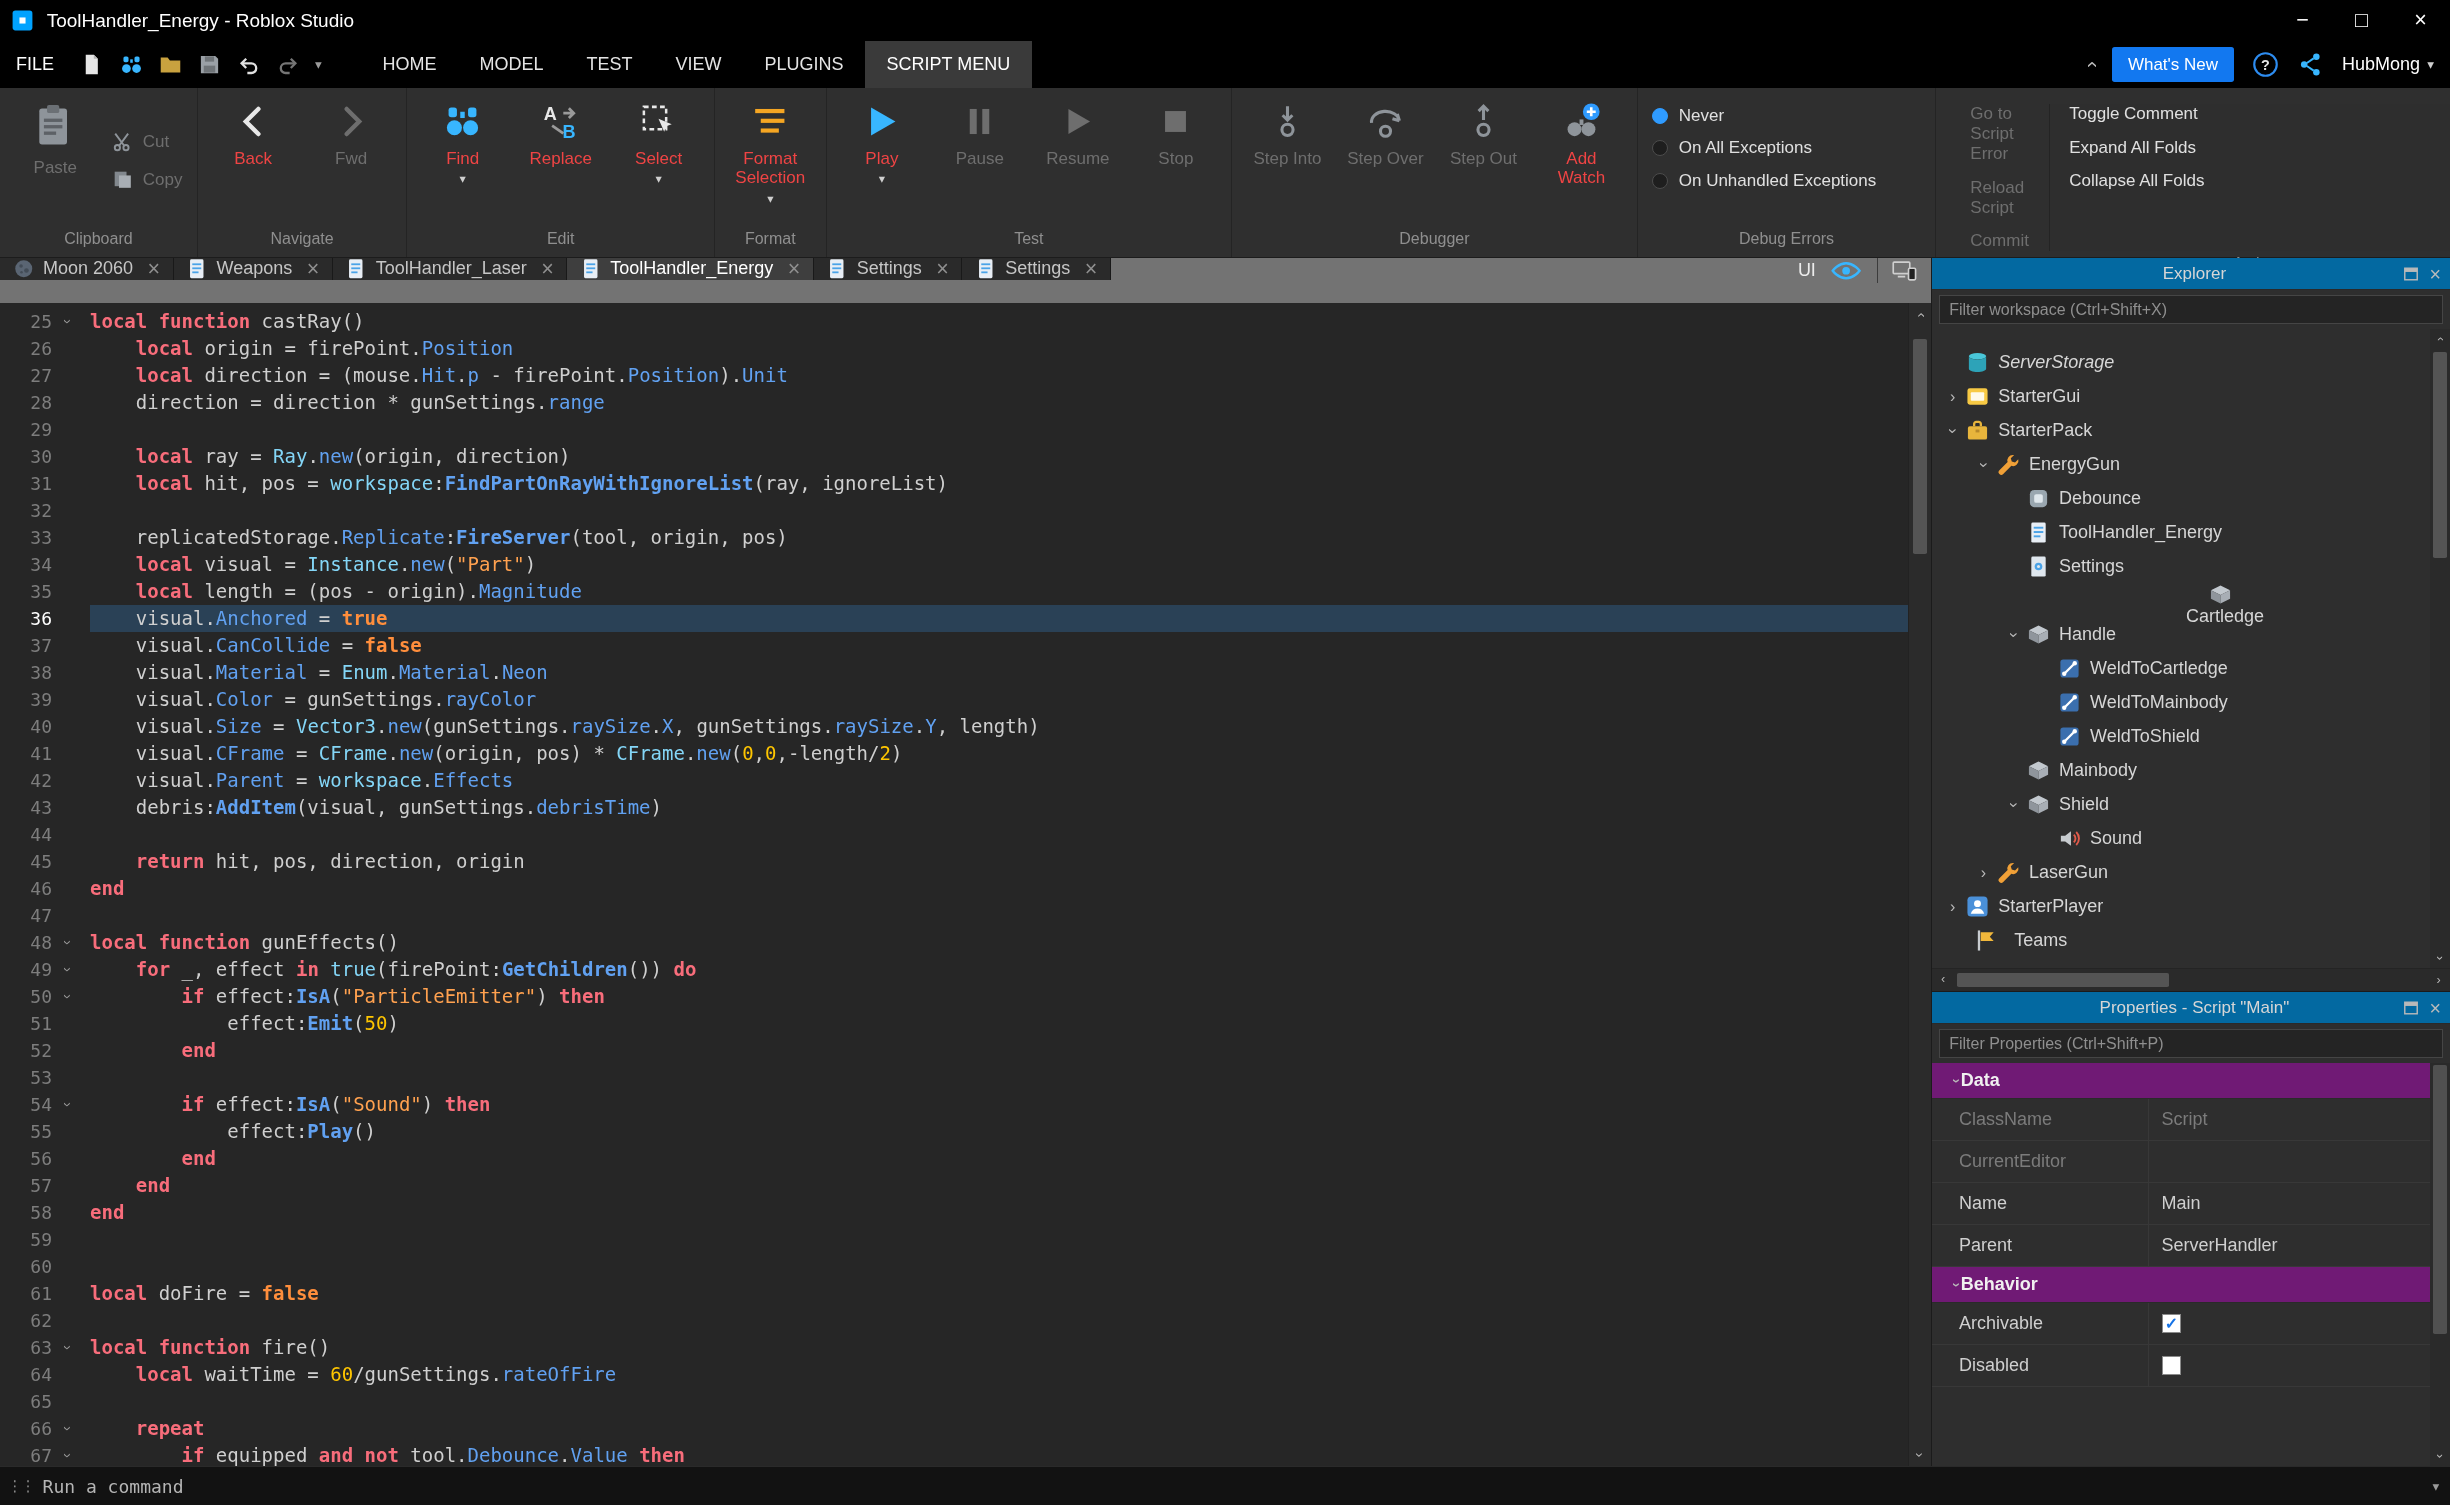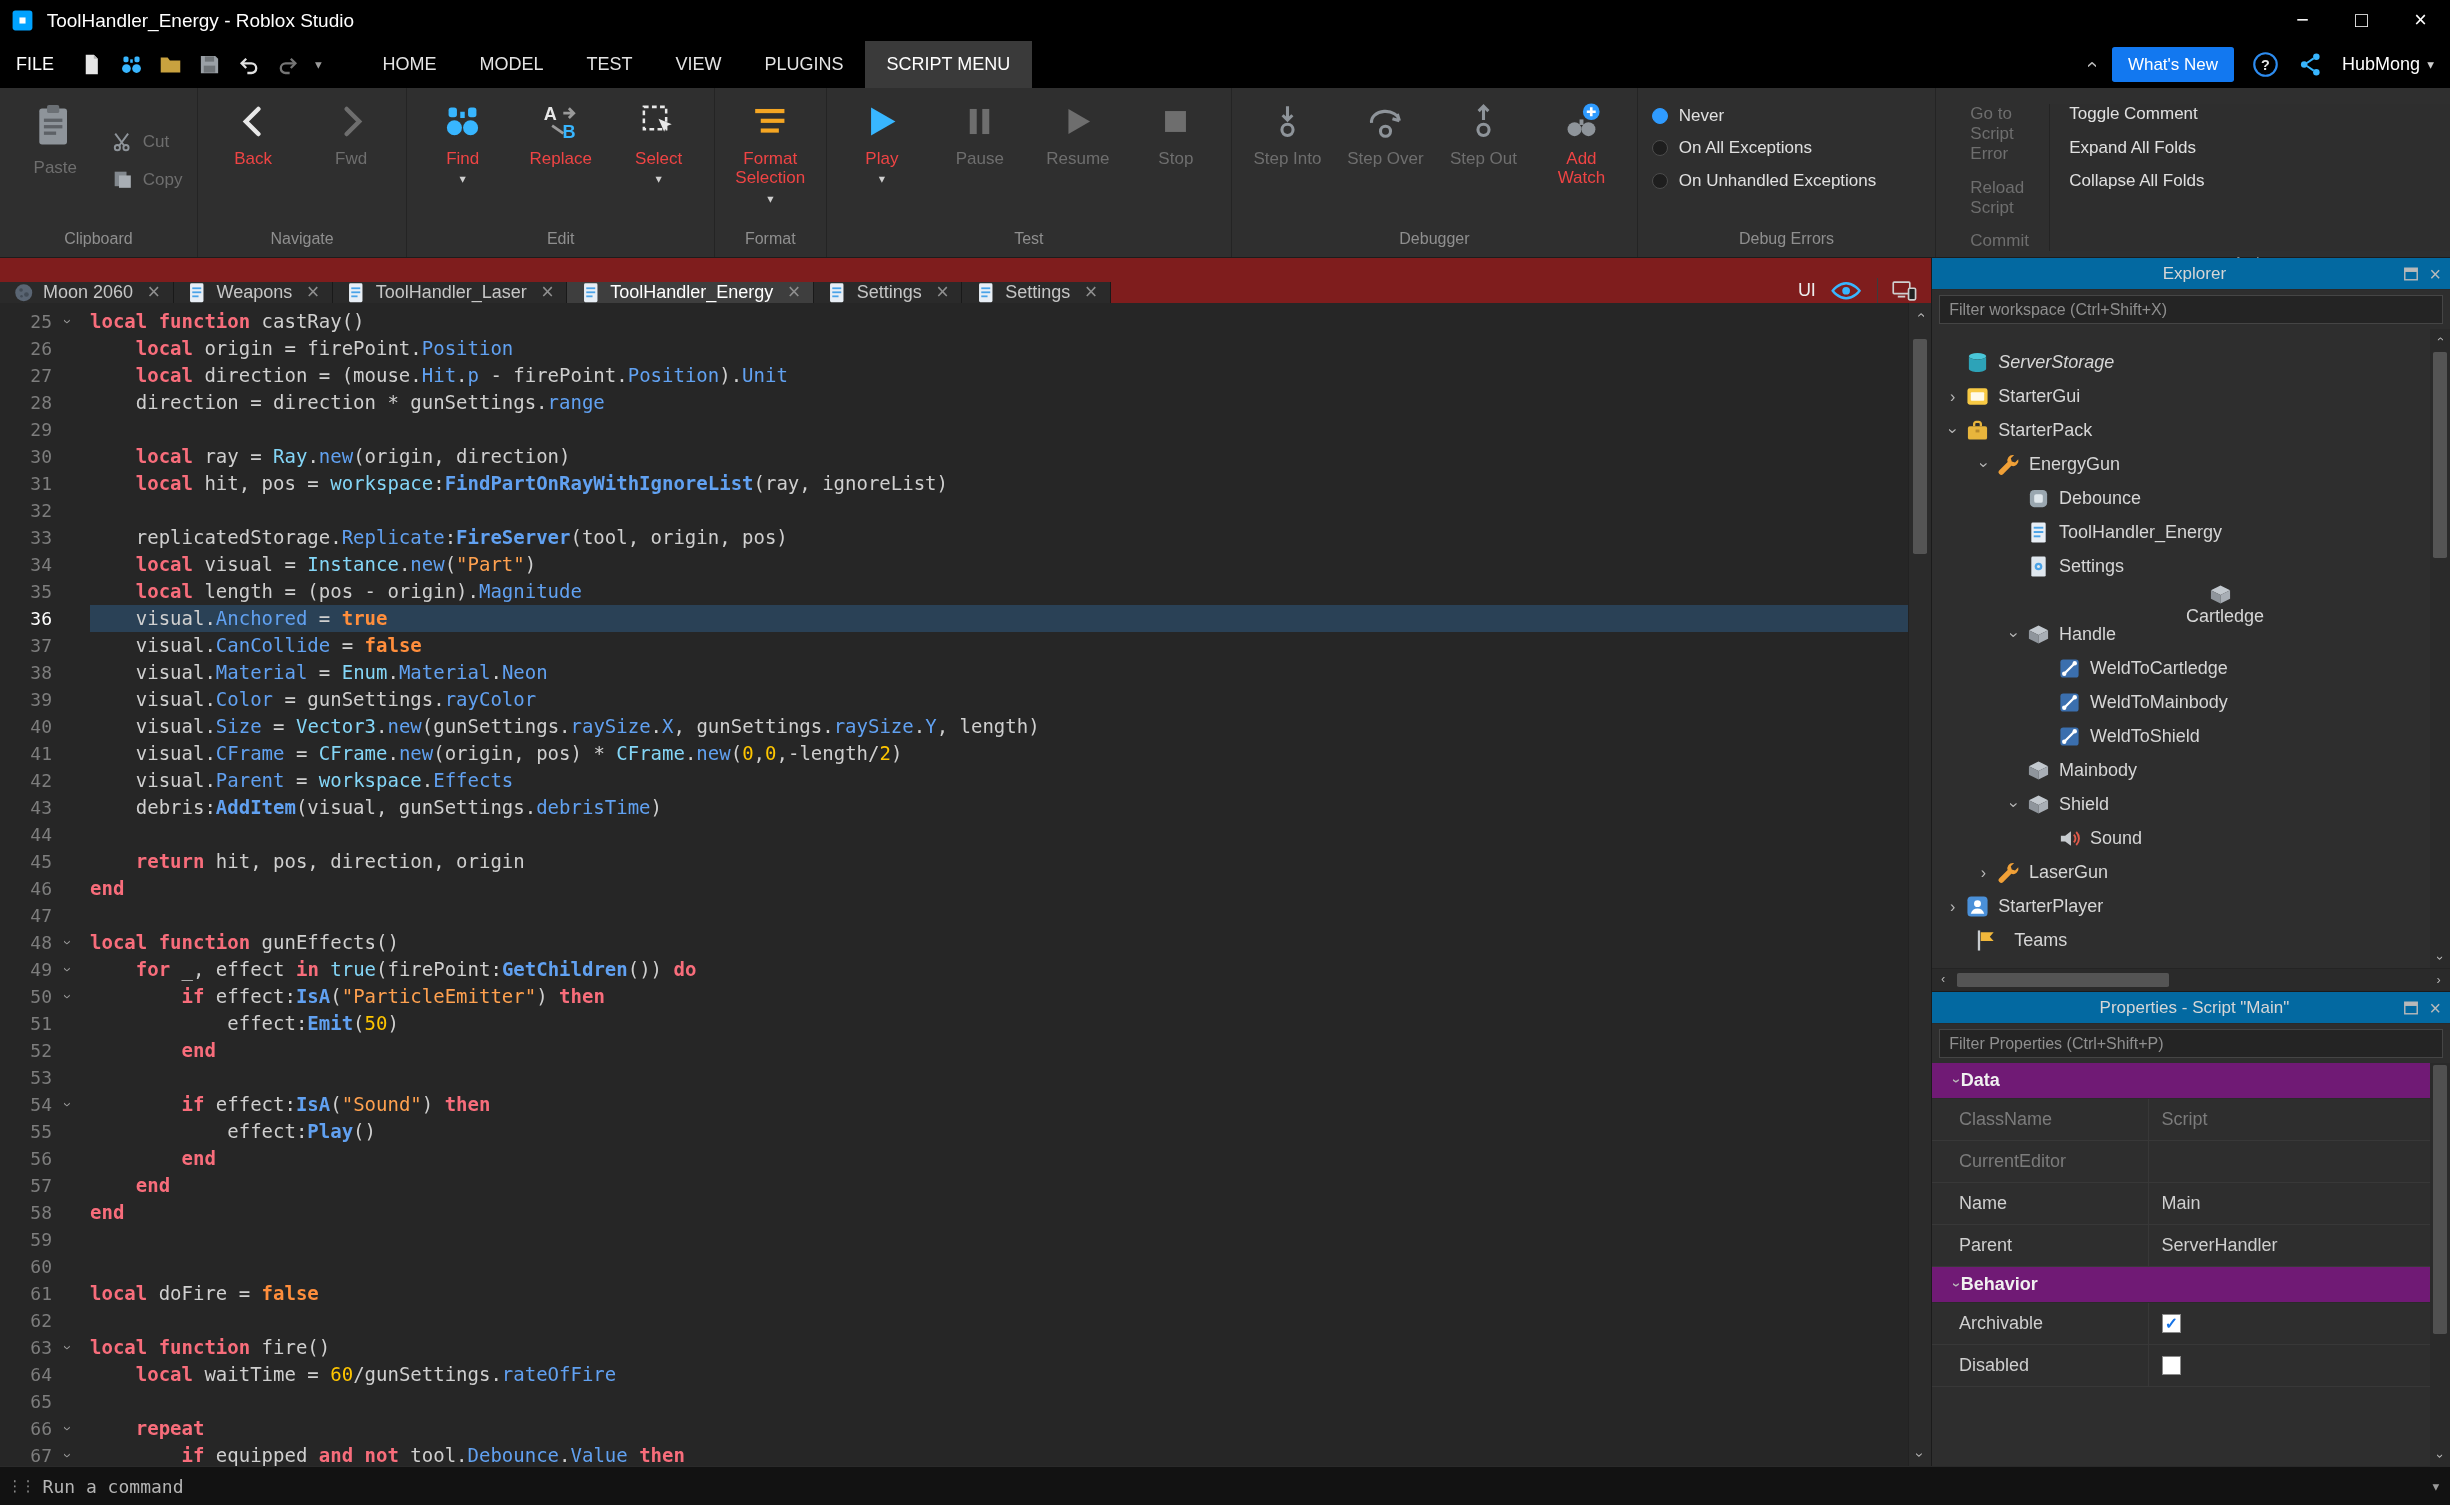--- a/index.html
+++ b/index.html
@@ -58,21 +58,21 @@
   .acol.right{border-left:0.9px solid #242424}
   .acol .aitem{font-size:17px}
   .acol.left .aitem{color:#6e6e6e}
   .acol.right .aitem{color:#e0e0e0}
 
   
   .main{flex:1;display:flex;min-height:0}
   .editor-col{flex:1;display:flex;flex-direction:column;min-width:0}
 
   
-  .doctabs{height:45px;background:#7f1d1d;display:flex;align-items:flex-end;flex:none}
+  .doctabs{height:45px;background:#737373;display:flex;align-items:flex-start;flex:none}
   .dtab{display:flex;align-items:center;gap:9px;padding:0 12.5px;background:#2a2a2a;border-right:0.9px solid #191919;font-size:18px;color:#c6c6c6}
   .dtab.active{background:#3e3e3e;color:#fff}
   .dtab-ic{width:21.5px;height:21.5px}.dtab-ic svg{width:21.5px;height:21.5px;display:block}
   .dtab-x{color:#8f8f8f;font-size:21.5px;margin-left:5.4px;line-height:18px}
   .tabbar-right{margin-left:auto;display:flex;align-items:center;gap:14.3px;padding-right:14.3px}
   .ui-label{font-size:18px;color:#ececec}
   .tr-ic{height:23px;display:flex;align-items:center}
   .tr-ic svg{height:21.5px}
   .tr-sep{width:0.9px;height:25px;background:#3c3c3c}
 

